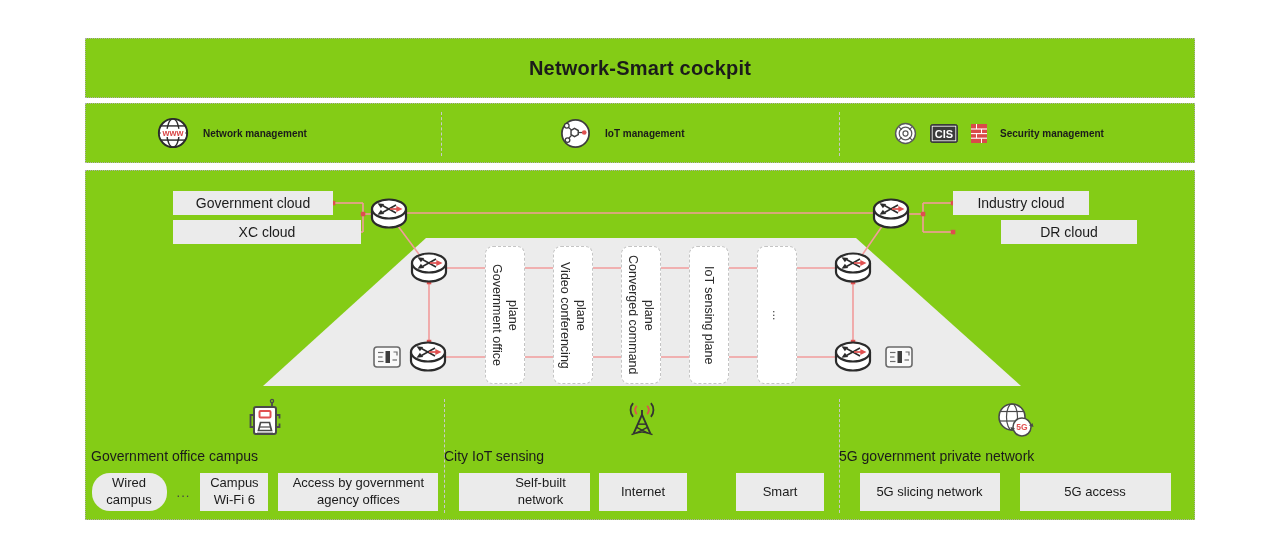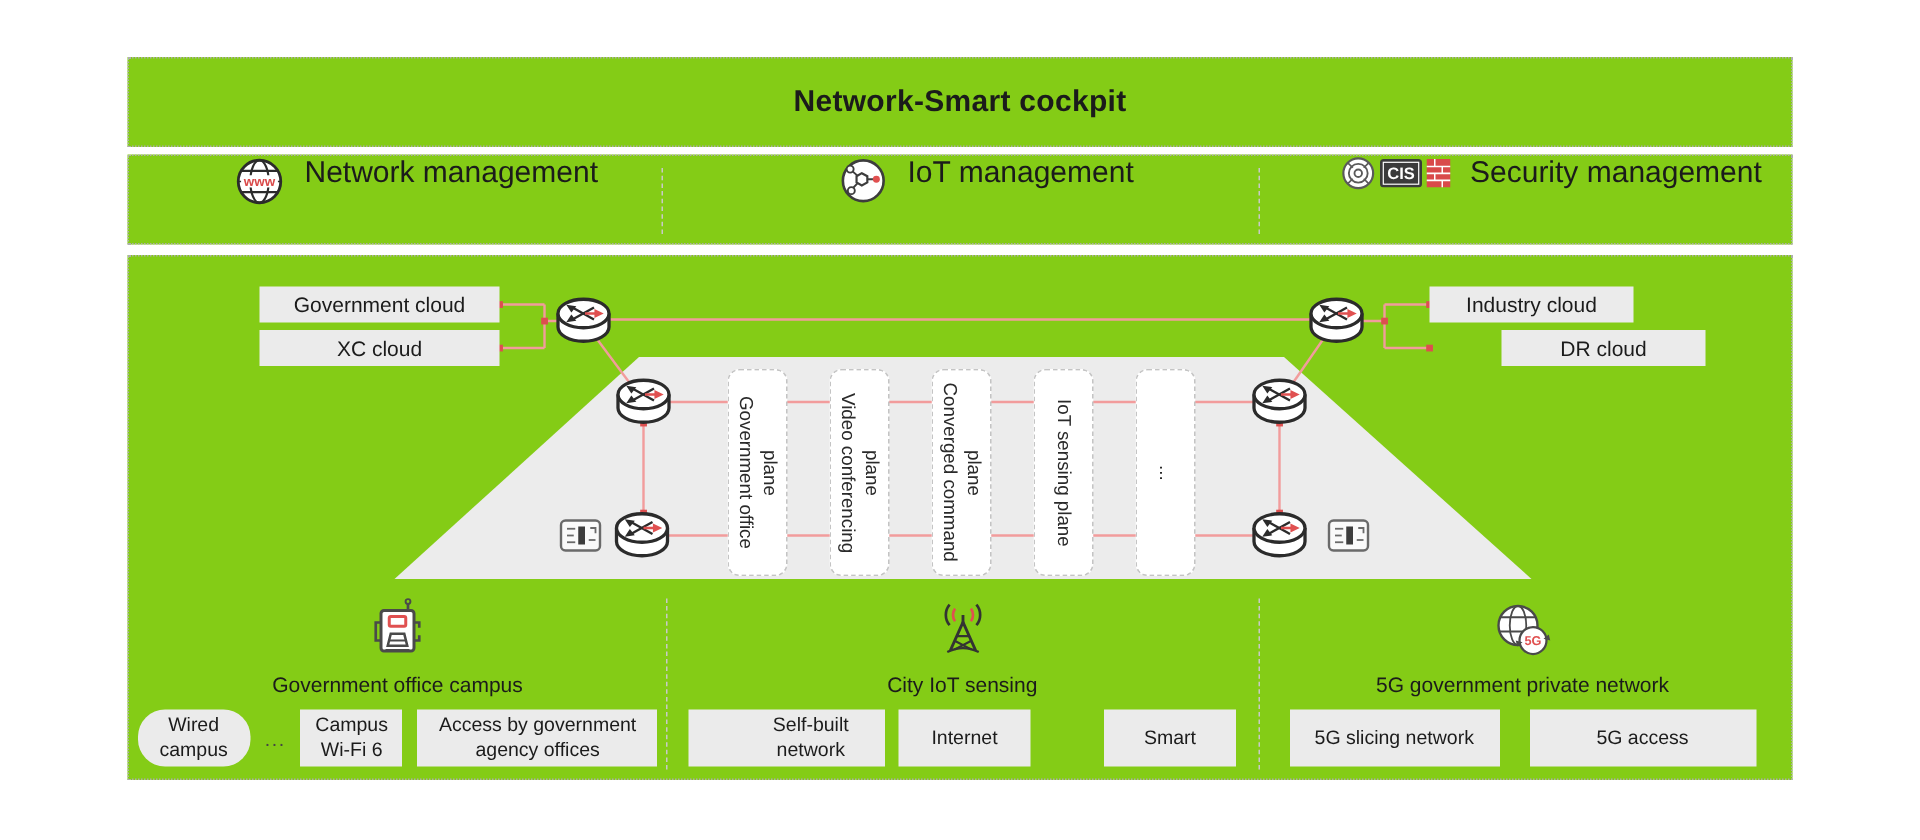--- a/index.html
+++ b/index.html
@@ -7,36 +7,36 @@
   body { font-family:"Liberation Sans", sans-serif; color:#1b1b1b; }
   .canvas { position:relative; width:1280px; height:560px; background:#fff; overflow:hidden; }
   .dotted-box { position:absolute; border:1px dotted #aeaeae; background:#84cc16; }
 
   
   .title-box { left:85px; top:38px; width:1110px; height:60px; display:flex; align-items:center; justify-content:center; }
   .title-text { font-size:20px; font-weight:bold; letter-spacing:.2px; }
 
   
   .mgmt-box { left:85px; top:103px; width:1110px; height:60px; }
-  .mgmt-item { position:absolute; top:0; height:100%; display:flex; align-items:flex-start; gap:13px; }
-  .mgmt-label { font-size:20px; font-weight:normal; white-space:nowrap; }
+  .mgmt-item { position:absolute; top:0; height:100%; display:flex; align-items:center; gap:13px; }
+  .mgmt-label { font-size:10px; font-weight:bold; white-space:nowrap; }
   .v-divider { position:absolute; top:8px; height:44px; width:0; border-left:1px dashed #c9c9c9; }
-  .sec-icons { display:flex; align-items:center; gap:3px; }
+  .sec-icons { display:flex; align-items:center; gap:13px; }
 
   
   .main-box { left:85px; top:170px; width:1110px; height:350px; }
   .net-svg { position:absolute; left:0; top:0; }
 
   .cloud-box { position:absolute; height:24px; background:#ebebeb; display:flex; align-items:center; justify-content:center; font-size:14px; }
   .plane-box { position:absolute; top:75px; width:40px; height:138px; background:#fff; border:1px dashed #c4c4c4; border-radius:8px; display:flex; align-items:center; justify-content:center; }
   .plane-text { writing-mode:vertical-lr; text-orientation:sideways; font-size:12.5px; line-height:1.3; color:#2a2a2a; text-align:center; max-height:130px; }
 
   .section { position:absolute; top:225px; height:118px; }
   .section-icon-row { display:flex; justify-content:center; height:46px; align-items:flex-end; }
-  .section-label { text-align:center; font-size:14px; margin-top:6px; white-space:nowrap; }
+  .section-label { text-align:left; font-size:14px; margin-top:6px; white-space:nowrap; }
   .section-boxes { display:flex; justify-content:center; align-items:stretch; margin-top:9px; }
   .gray-chip { background:#ebebeb; display:flex; align-items:center; justify-content:center; text-align:center; font-size:13px; line-height:1.3; height:38px; padding:2px 4px; }
   .dots-sep { display:flex; align-items:center; justify-content:center; font-size:13px; color:#444; letter-spacing:1px; }
   .bottom-divider { position:absolute; top:228px; height:114px; width:0; border-left:1px dashed #c9c9c9; }
 </style>
 </head>
 <body>
 
 <div class="canvas">
 
@@ -173,21 +173,21 @@
       <use href="#router" transform="translate(342,186)"></use>
       <use href="#router" transform="translate(767,186)"></use>
 
       <use href="#card" transform="translate(301,186)"></use>
       <use href="#card" transform="translate(813,186)"></use>
     </svg>
 
     <div class="cloud-box" style="left:87px; top:20px; width:160px;">
         <span>Government cloud</span>
       </div>
-    <div class="cloud-box" style="left:87px; top:49px; width:160px;">
+    <div class="cloud-box" style="left:87px; top:49px; width:188px;">
         <span>XC cloud</span>
       </div>
     <div class="cloud-box" style="left:867px; top:20px; width:136px;">
         <span>Industry cloud</span>
       </div>
     <div class="cloud-box" style="left:867px; top:49px; width:136px;margin-left:48px;">
         <span>DR cloud</span>
       </div>
 
     <div class="plane-box" style="left:399px;">

